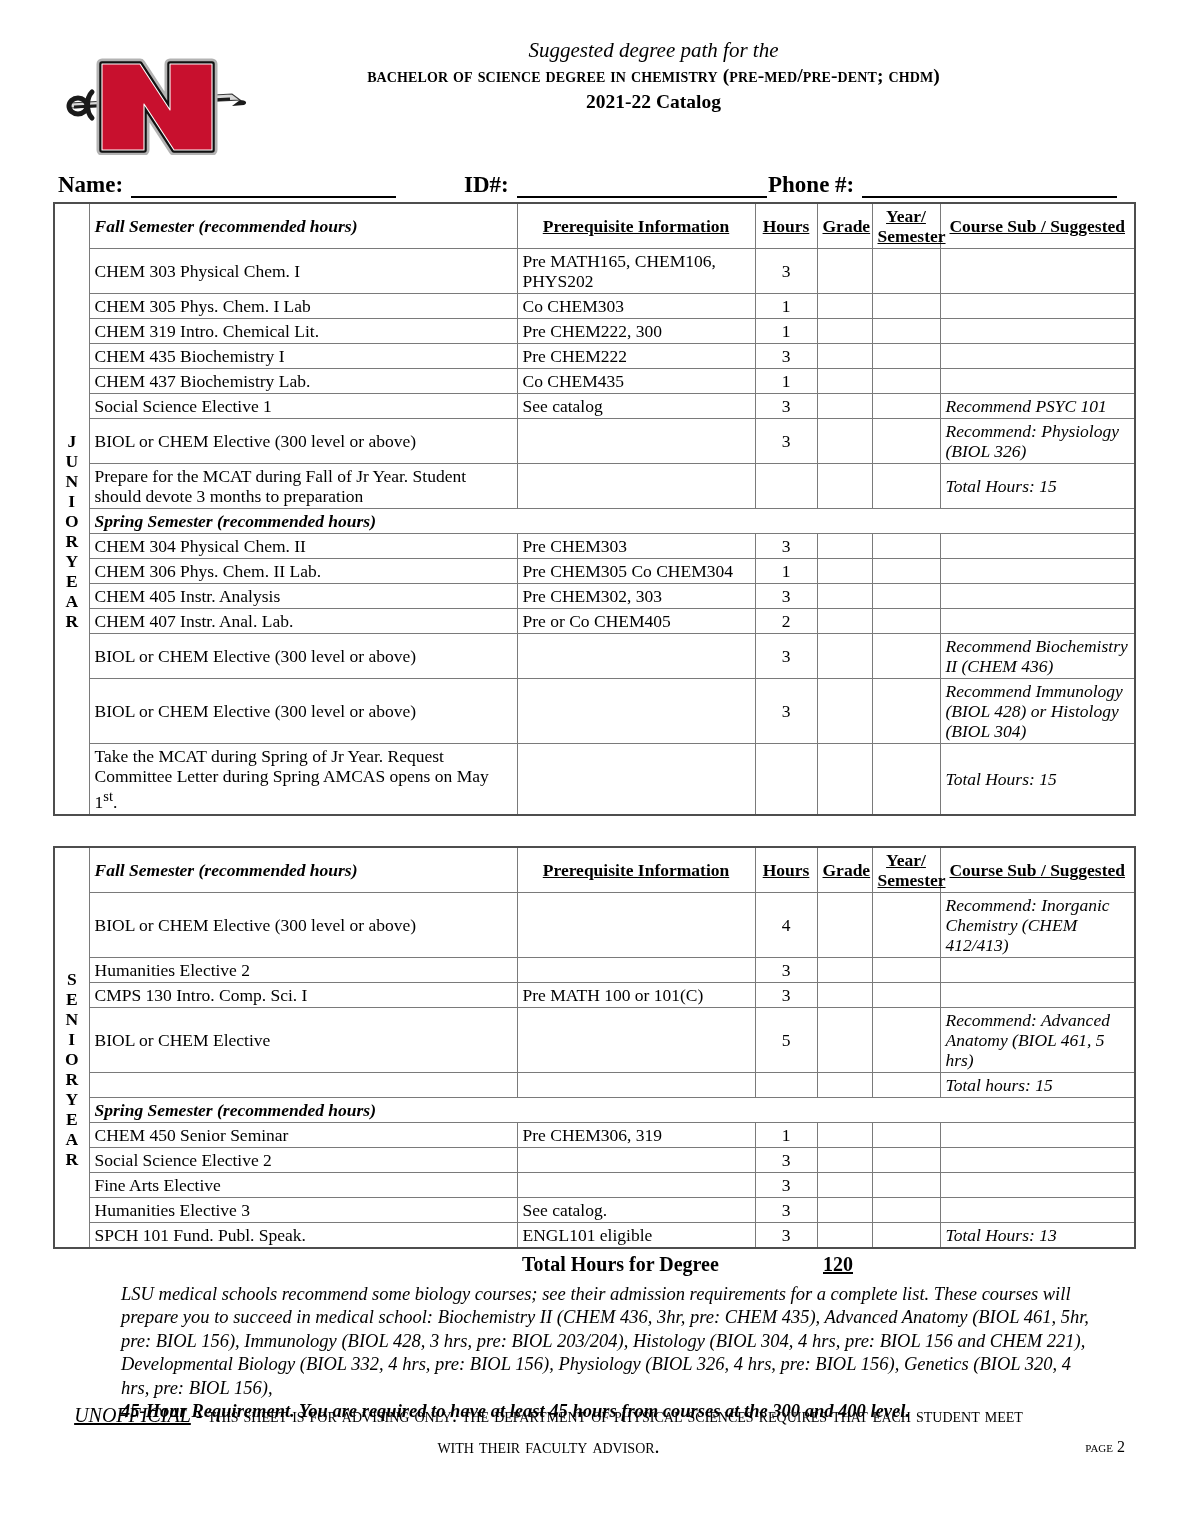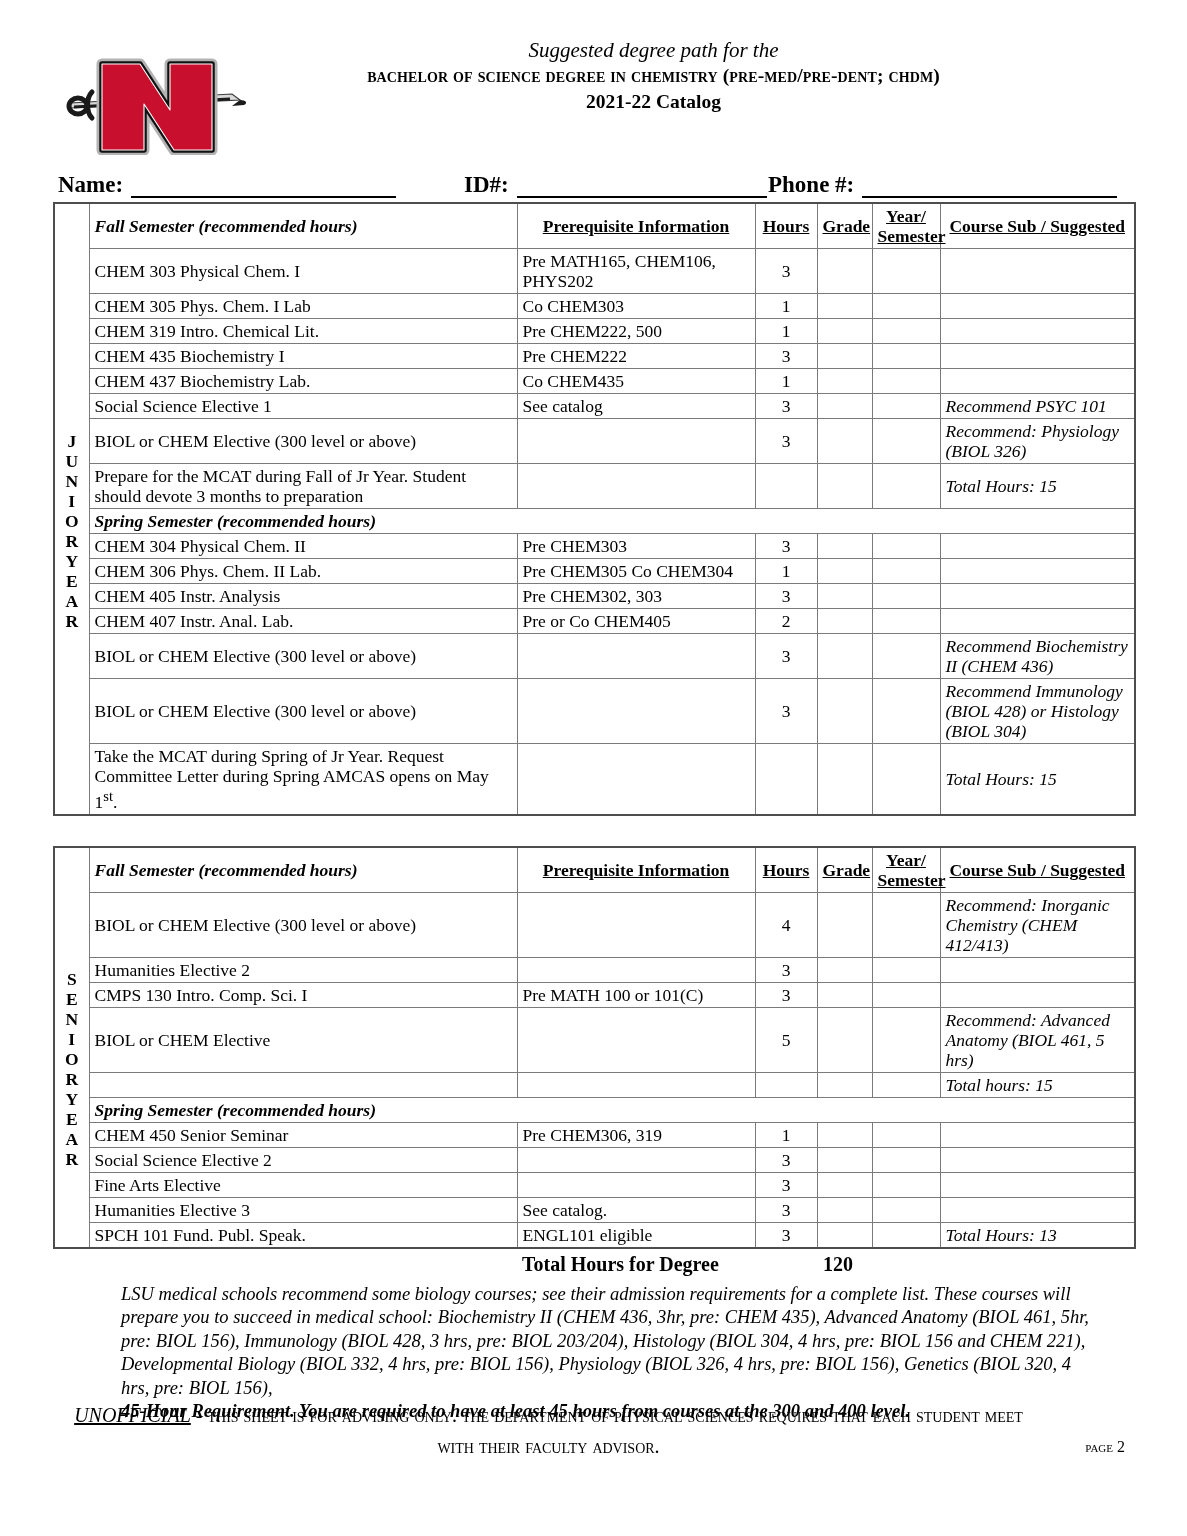--- a/index.html
+++ b/index.html
@@ -151,20 +151,21 @@
     height: 30px;
     font-weight: bold;
     font-size: 20px;
     margin-top: 2px;
   }
   .totals-label { position: absolute; left: 469px; top: 2px; }
   .totals-value {
     position: absolute;
     left: 770px;
     top: 2px;
+    text-decoration: underline;
   }
 
   
   .note {
     font-style: italic;
     font-size: 18.5px;
     line-height: 23.5px;
     padding: 2px 45px 0 68px;
     text-align: left;
   }
@@ -291,21 +292,21 @@
         <tr>
           <td class="course">CHEM 305 Phys. Chem. I Lab</td>
           <td class="prereq">Co CHEM303</td>
           <td class="hours">1</td>
           <td class="blankcell"></td>
           <td class="blankcell"></td>
           <td class="sub"></td>
         </tr>
         <tr>
           <td class="course">CHEM 319 Intro. Chemical Lit.</td>
-          <td class="prereq">Pre CHEM222, 500</td>
+          <td class="prereq">Pre CHEM222, 300</td>
           <td class="hours">1</td>
           <td class="blankcell"></td>
           <td class="blankcell"></td>
           <td class="sub"></td>
         </tr>
         <tr>
           <td class="course">CHEM 435 Biochemistry I</td>
           <td class="prereq">Pre CHEM222</td>
           <td class="hours">3</td>
           <td class="blankcell"></td>

